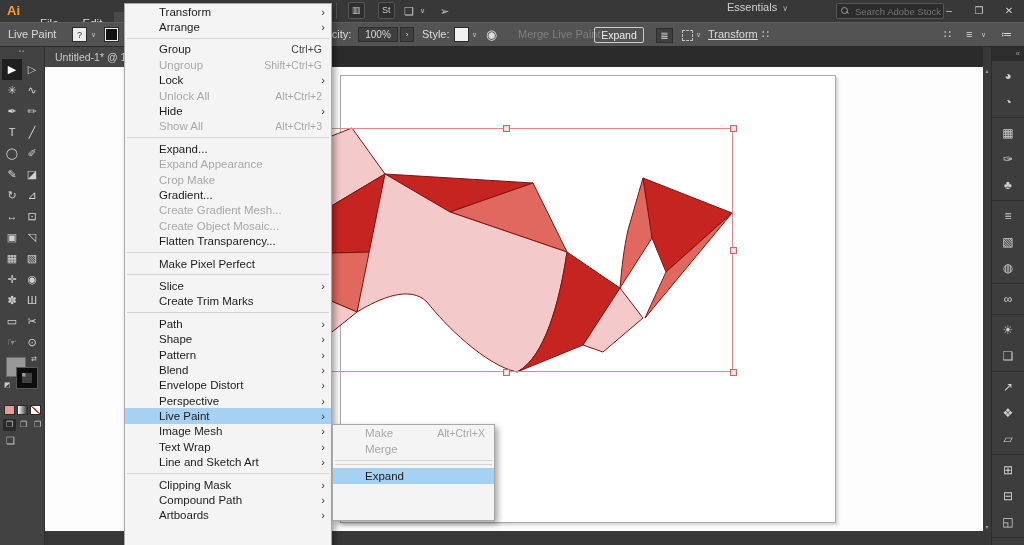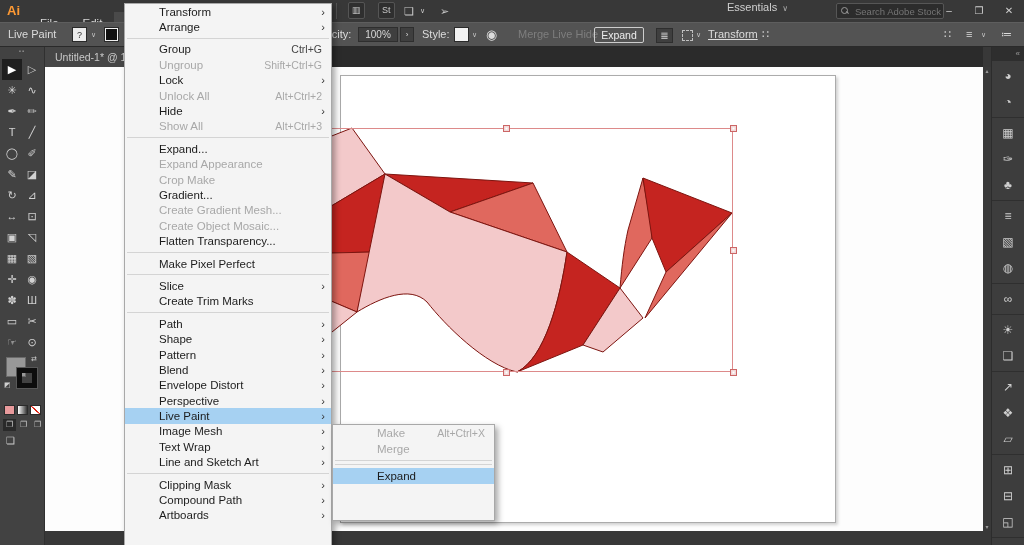--- a/index.html
+++ b/index.html
@@ -90,21 +90,21 @@
   .sb-zoom{position:absolute;left:8px;top:0;line-height:14px;}
   .sb-chev{position:absolute;left:48px;top:0;font-size:7px;line-height:14px;color:#aaa;}
   .sb-sep{position:absolute;left:62px;top:2px;width:1px;height:10px;background:#4a4a4a;}
   .sb-arrows{position:absolute;left:372px;top:0;line-height:14px;font-size:8px;letter-spacing:6px;color:#bbb;}
   
   .menu-panel{position:absolute;background:#f4f4f4;border:1px solid #a8a8a8;
               box-shadow:3px 3px 6px rgba(0,0,0,.35);z-index:50;font-size:11.5px;color:#1c1c1c;}
   .obj-menu{left:124px;top:3px;width:208px;height:560px;overflow:hidden;}
   .lp-menu{left:332px;top:424px;width:163px;height:97px;z-index:60;}
   .m-row{display:flex;justify-content:space-between;align-items:center;height:15.4px;padding:0 9px 0 34px;}
-  .lp-menu .m-row{height:16px;padding-left:44px;}
+  .lp-menu .m-row{height:16px;padding-left:32px;}
   .m-row .sc{color:#444;font-size:10.5px;}
   .m-row .arr{font-size:11px;color:#333;margin-right:-3px;}
   .m-row.disabled, .m-row.disabled .sc{color:#a8a8a8;}
   .m-row.hl{background:#a6d1f2;}
   .m-sep{height:1px;background:#d4d4d4;margin:3px 2px;}
 </style>
 </head>
 <body>
 
 <div class="app">
@@ -141,21 +141,21 @@
     <span class="swatch" style="left:72px">?</span>
     <span class="chev-s" style="left:91px">∨</span>
     <span class="swatch black" style="left:104px"></span>
     <span class="cb" style="left:311px">Opacity:</span>
     <span class="field" style="left:358px;width:40px">100%</span>
     <span class="field" style="left:400px;width:14px;font-size:8px">›</span>
     <span class="cb" style="left:422px">Style:</span>
     <span class="swatch" style="left:454px;background:#f2f2f2"></span>
     <span class="chev-s" style="left:472px">∨</span>
     <span class="cb" style="left:486px;font-size:13px">◉</span>
-    <span class="cb disabled-txt" style="left:518px">Merge Live Hide</span>
+    <span class="cb disabled-txt" style="left:518px">Merge Live Paint</span>
     <span class="btn-expand">Expand</span>
     <span class="cb field" style="left:656px;width:17px;top:5px">≣</span>
     <span class="dashed-ic"></span>
     <span class="chev-s" style="left:696px">∨</span>
     <span class="cb underline" style="left:708px">Transform</span>
     <span class="cb" style="left:762px">∷</span>
     <span class="cb" style="left:944px">∷</span>
     <span class="cb" style="left:966px">≡</span>
     <span class="chev-s" style="left:981px">∨</span>
     <span class="cb" style="left:1001px">≔</span>

